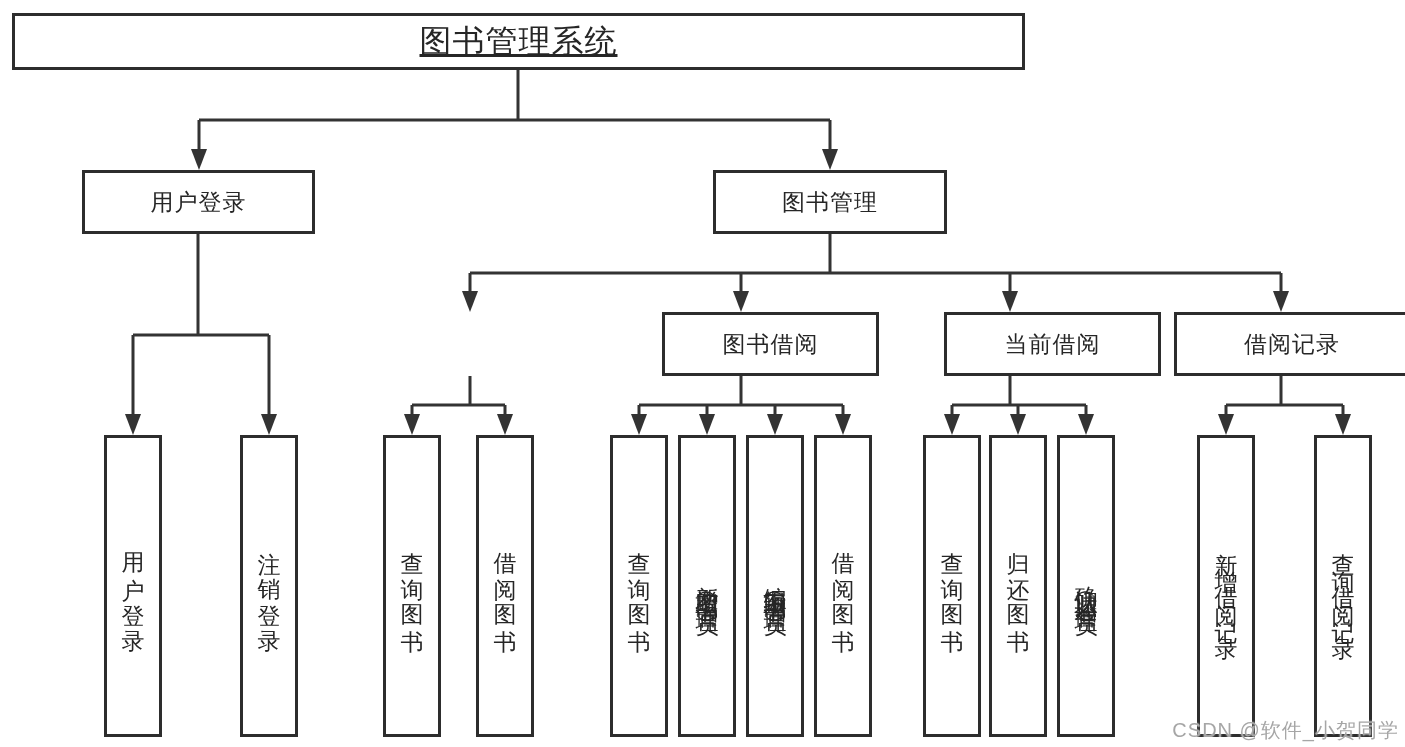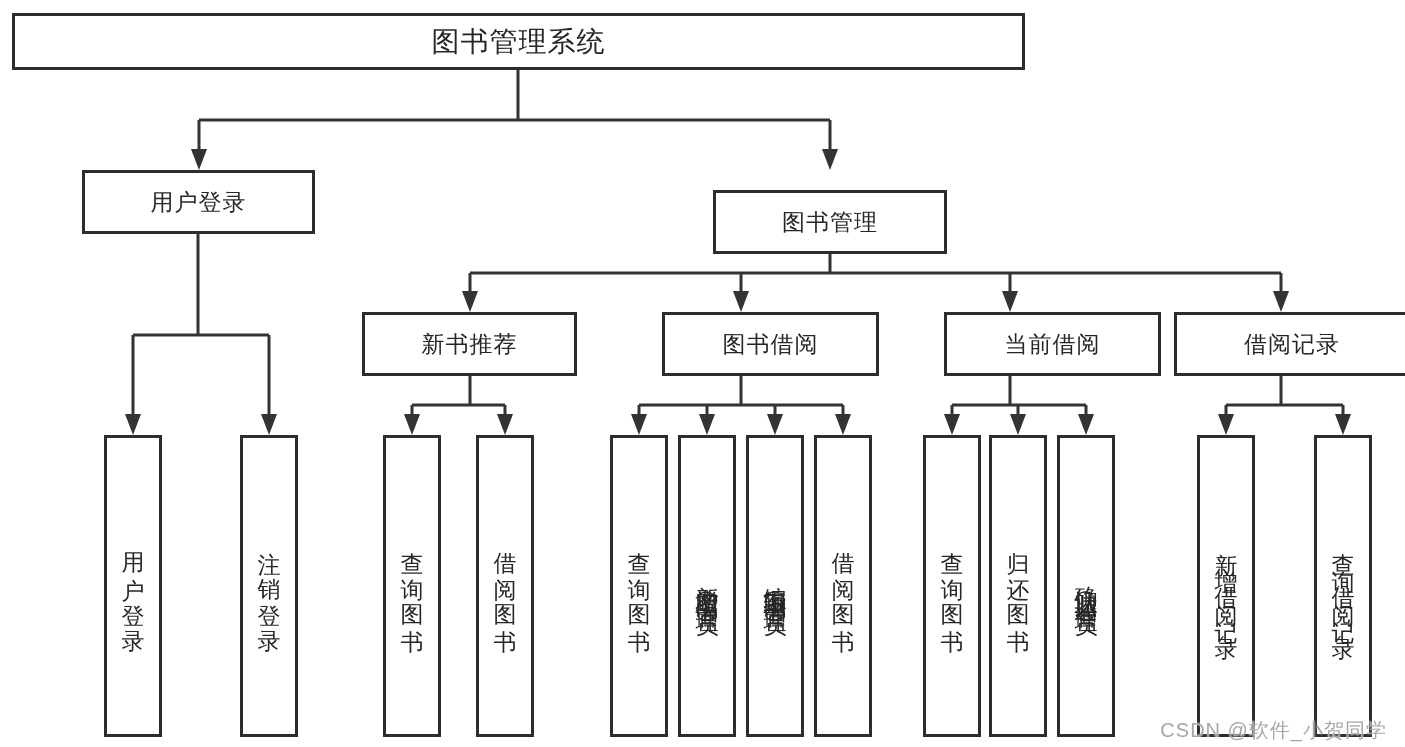--- a/index.html
+++ b/index.html
@@ -14,35 +14,35 @@
   .node{
     position:absolute;
     box-sizing:border-box;
     border:3px solid #2d2d2d;
     background:#ffffff;
     display:flex;align-items:center;justify-content:center;
     color:#262626;
     z-index:2;
   }
   .h-node{font-size:23px;letter-spacing:1px;}
-  .root-node{font-size:28px;}
+  .root-node{font-size:32px;text-decoration:underline;}
   .leaf{
     width:58px;height:302px;top:435px;
   }
   .v-text{
     writing-mode:vertical-rl;
     text-orientation:mixed;
     font-size:23px;
     line-height:1;
     color:#262626;
     white-space:nowrap;
   }
   .watermark{
     position:absolute;
-    right:18px;bottom:3px;
+    right:6px;bottom:3px;
     font-size:20px;
     color:#a6a6a6;
     letter-spacing:1px;
     z-index:3;
     text-shadow:0 0 2px #ffffff;
   }
 </style>
 </head>
 <body>
 
@@ -86,27 +86,24 @@
     </g>
   </svg>
 
   <div class="node h-node root-node" style="left:12px;top:13px;width:1013px;height:57px;">
     <span>图书管理系统</span>
   </div>
 
   <div class="node h-node" style="left:82px;top:170px;width:233px;height:64px;">
     <span>用户登录</span>
   </div>
-  <div class="node h-node" style="left:713px;top:170px;width:234px;height:64px;margin-top:20px;">
+  <div class="node h-node" style="left:713px;top:170px;width:234px;height:64px;">
     <span>图书管理</span>
   </div>
 
-  <div class="node h-node" style="left:362px;top:312px;width:215px;height:64px;">
-    <span>新书推荐</span>
-  </div>
   <div class="node h-node" style="left:662px;top:312px;width:217px;height:64px;">
     <span>图书借阅</span>
   </div>
   <div class="node h-node" style="left:902px;top:312px;width:217px;height:64px;margin-left:42px;">
     <span>当前借阅</span>
   </div>
   <div class="node h-node" style="left:1174px;top:312px;width:236px;height:64px;">
     <span>借阅记录</span>
   </div>
 

